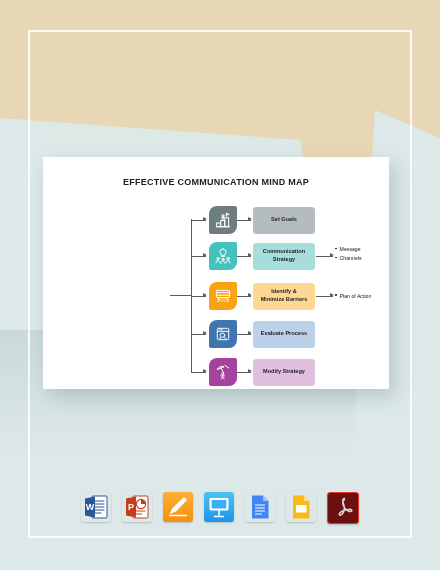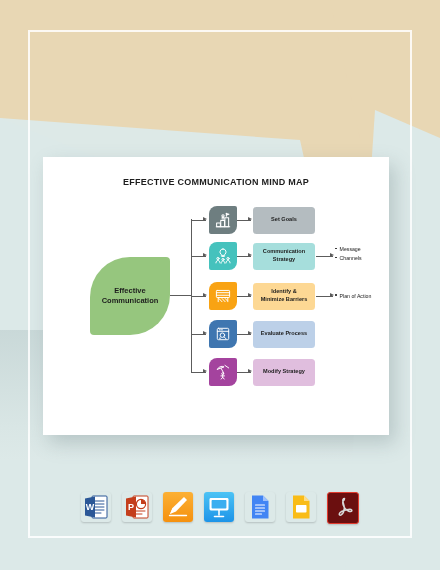--- a/index.html
+++ b/index.html
@@ -70,21 +70,21 @@
     width: 384px; height: 508px;
     border: 2px solid rgba(255,255,255,.85);
     box-sizing: border-box;
     pointer-events: none;
   }
 
   
   .card {
     position: absolute;
     left: 43px; top: 157px;
-    width: 346px; height: 278px;
+    width: 346px; height: 232px;
     background: #ffffff;
     box-shadow: 6px 8px 18px rgba(90,110,115,.28);
   }
   .card-title {
     position: absolute;
     left: 0; top: 20px;
     width: 346px;
     text-align: center;
     font-size: 9px;
     font-weight: bold;
@@ -268,26 +268,20 @@
   <div class="bg-blue-dark"></div>
   <div class="bg-right-band"></div>
   <div class="frame"></div>
 
   <div class="card">
 
     <div class="card-title">EFFECTIVE COMMUNICATION MIND MAP</div>
 
     <div class="map">
 
-      <div class="leaf">
-        <div class="leaf-label">
-          <span>Effective</span><br>
-          <span>Communication</span>
-        </div>
-      </div>
 
       <div class="trunk"></div>
       <div class="trunk-stub"></div>
 
       <div class="row" style="top:8px">
         <div class="branch"></div>
         <div class="tile" style="background:#6e7e80">
           <svg width="18" height="18" viewBox="0 0 24 24" fill="none" stroke="#fff" stroke-width="1.4" stroke-linecap="round" stroke-linejoin="round">
             <path d="M3 21h18"></path>
             <rect x="3.5" y="16" width="5" height="5"></rect>

